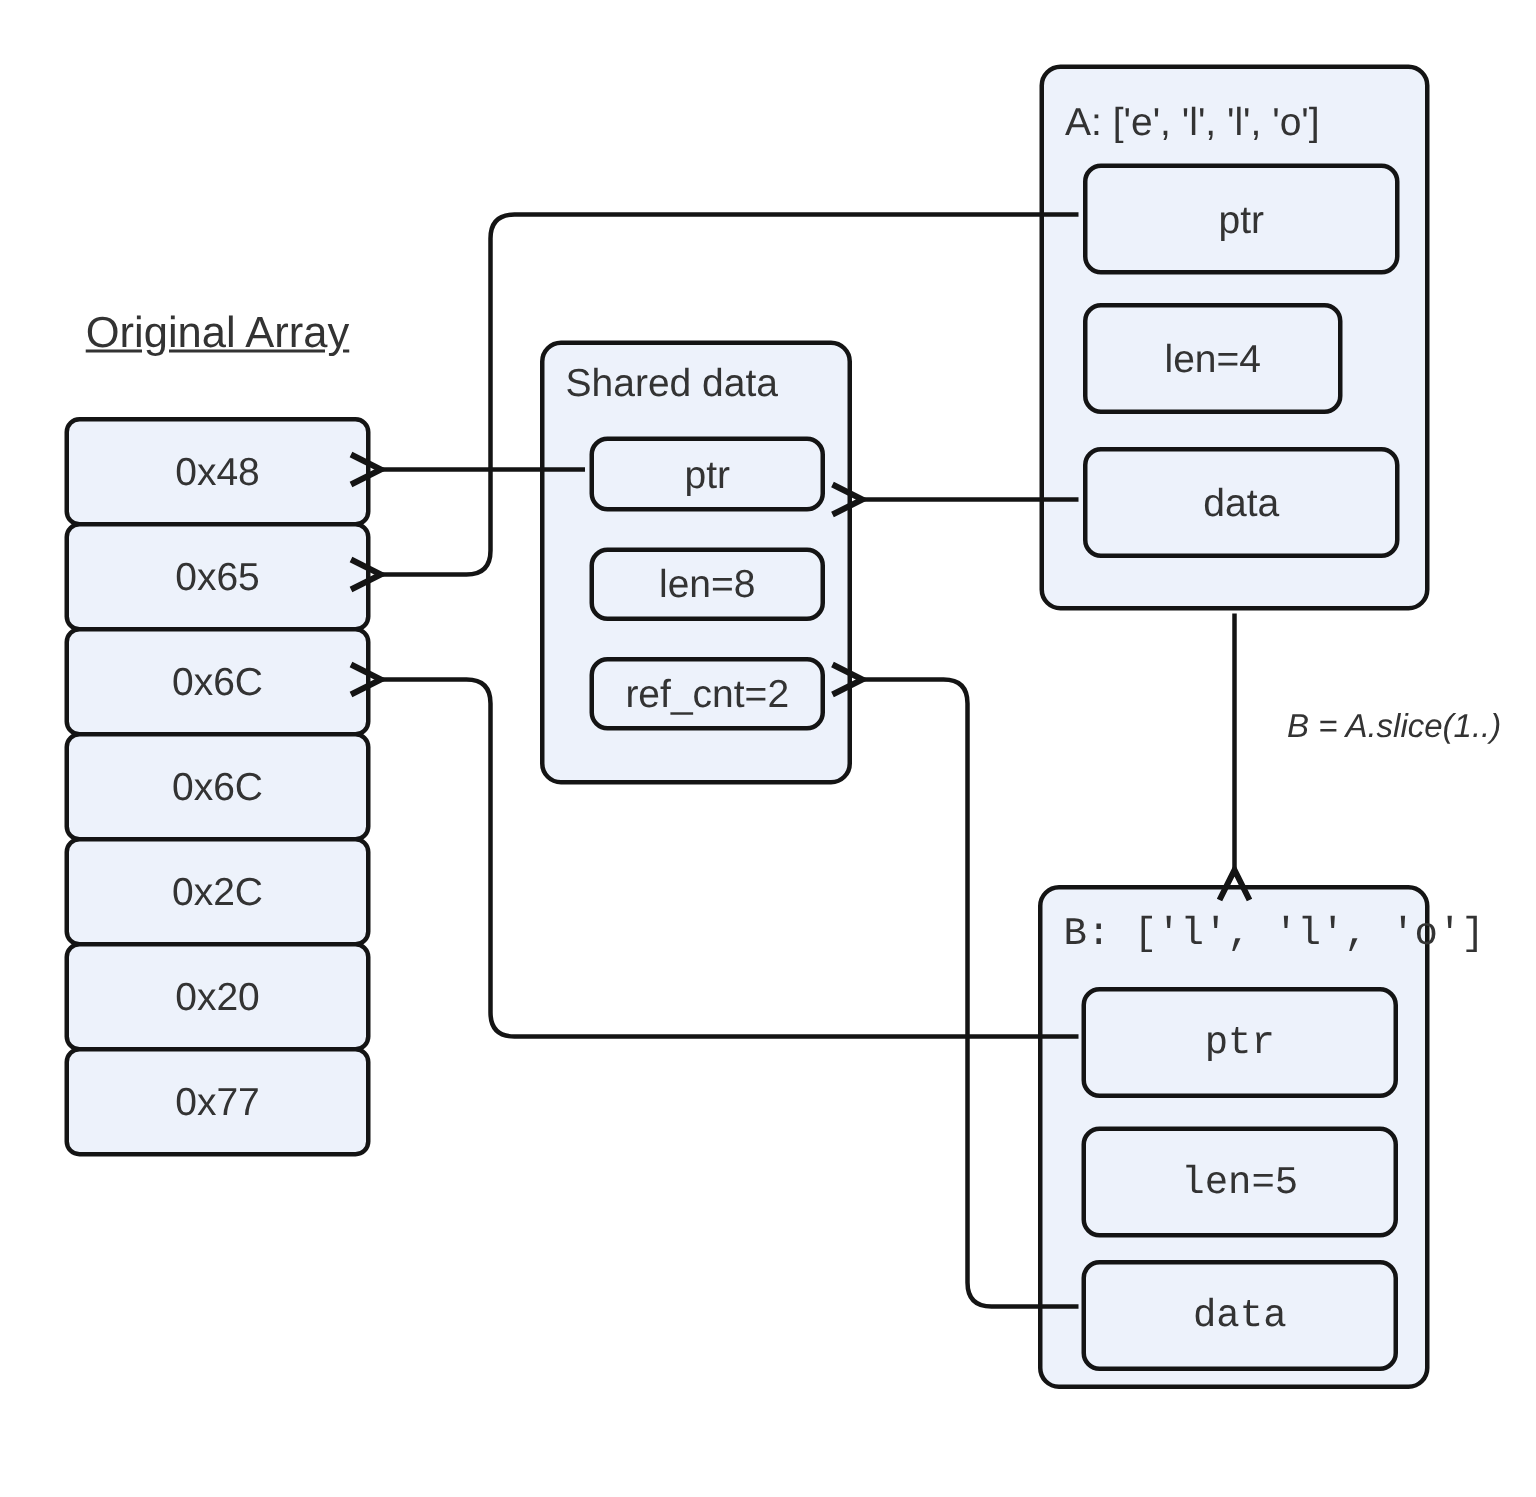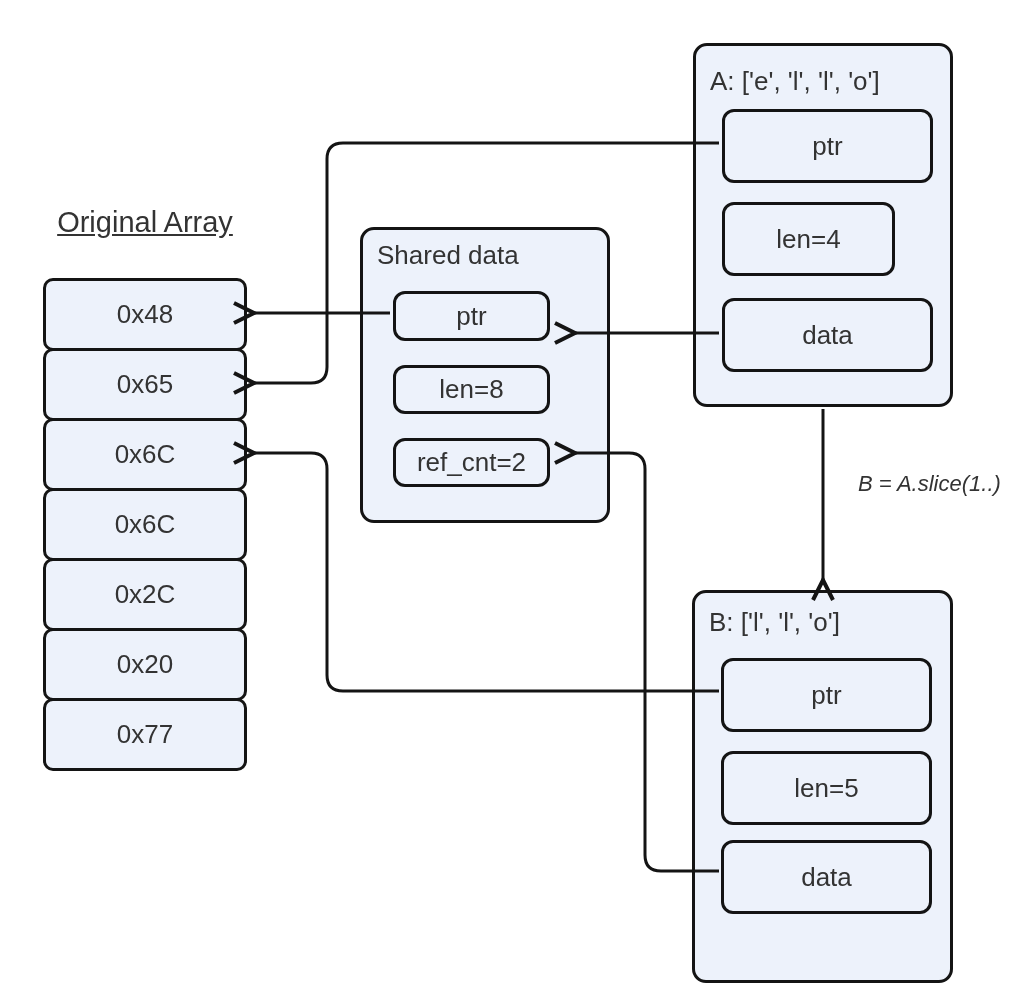--- a/index.html
+++ b/index.html
@@ -114,35 +114,35 @@
   <div id="array-cells">
     <div class="cell">0x48</div>
     <div class="cell">0x65</div>
     <div class="cell">0x6C</div>
     <div class="cell">0x6C</div>
     <div class="cell">0x2C</div>
     <div class="cell">0x20</div>
     <div class="cell">0x77</div>
   </div>
 
-  <div class="container" style="left:360px; top:227px; width:250px; height:296px;">
+  <div class="container" style="left:360px; top:227px; width:208px; height:296px;">
     <div class="node-label" style="top:10px;">Shared data</div>
     <div class="field" style="left:30px; top:61px;  width:157px; height:50px;">ptr</div>
     <div class="field" style="left:30px; top:135px; width:157px; height:49px;">len=8</div>
     <div class="field" style="left:30px; top:208px; width:157px; height:49px;">ref_cnt=2</div>
   </div>
 
   <div class="container" style="left:693px; top:43px; width:260px; height:364px;">
     <div class="node-label" style="top:20px;">A: ['e', 'l', 'l', 'o']</div>
     <div class="field" style="left:26px; top:63px;  width:211px; height:74px;">ptr</div>
     <div class="field" style="left:26px; top:156px; width:173px; height:74px;">len=4</div>
     <div class="field" style="left:26px; top:252px; width:211px; height:74px;">data</div>
   </div>
 
-  <div class="container" style="left:692px; top:590px; width:261px; height:393px;">
+  <div class="container" style="left:692px; top:590px; width:261px; height:336px;font-family:Liberation Mono, monospace;">
     <div class="node-label" style="top:14px;">B: ['l', 'l', 'o']</div>
     <div class="field" style="left:26px; top:65px;  width:211px; height:74px;">ptr</div>
     <div class="field" style="left:26px; top:158px; width:211px; height:74px;">len=5</div>
     <div class="field" style="left:26px; top:247px; width:211px; height:74px;">data</div>
   </div>
 
   <div id="edge-label-slice">B = A.slice(1..)</div>
 
   <svg id="edges" viewBox="0 0 1024 998" xmlns="http://www.w3.org/2000/svg">
     <defs>

